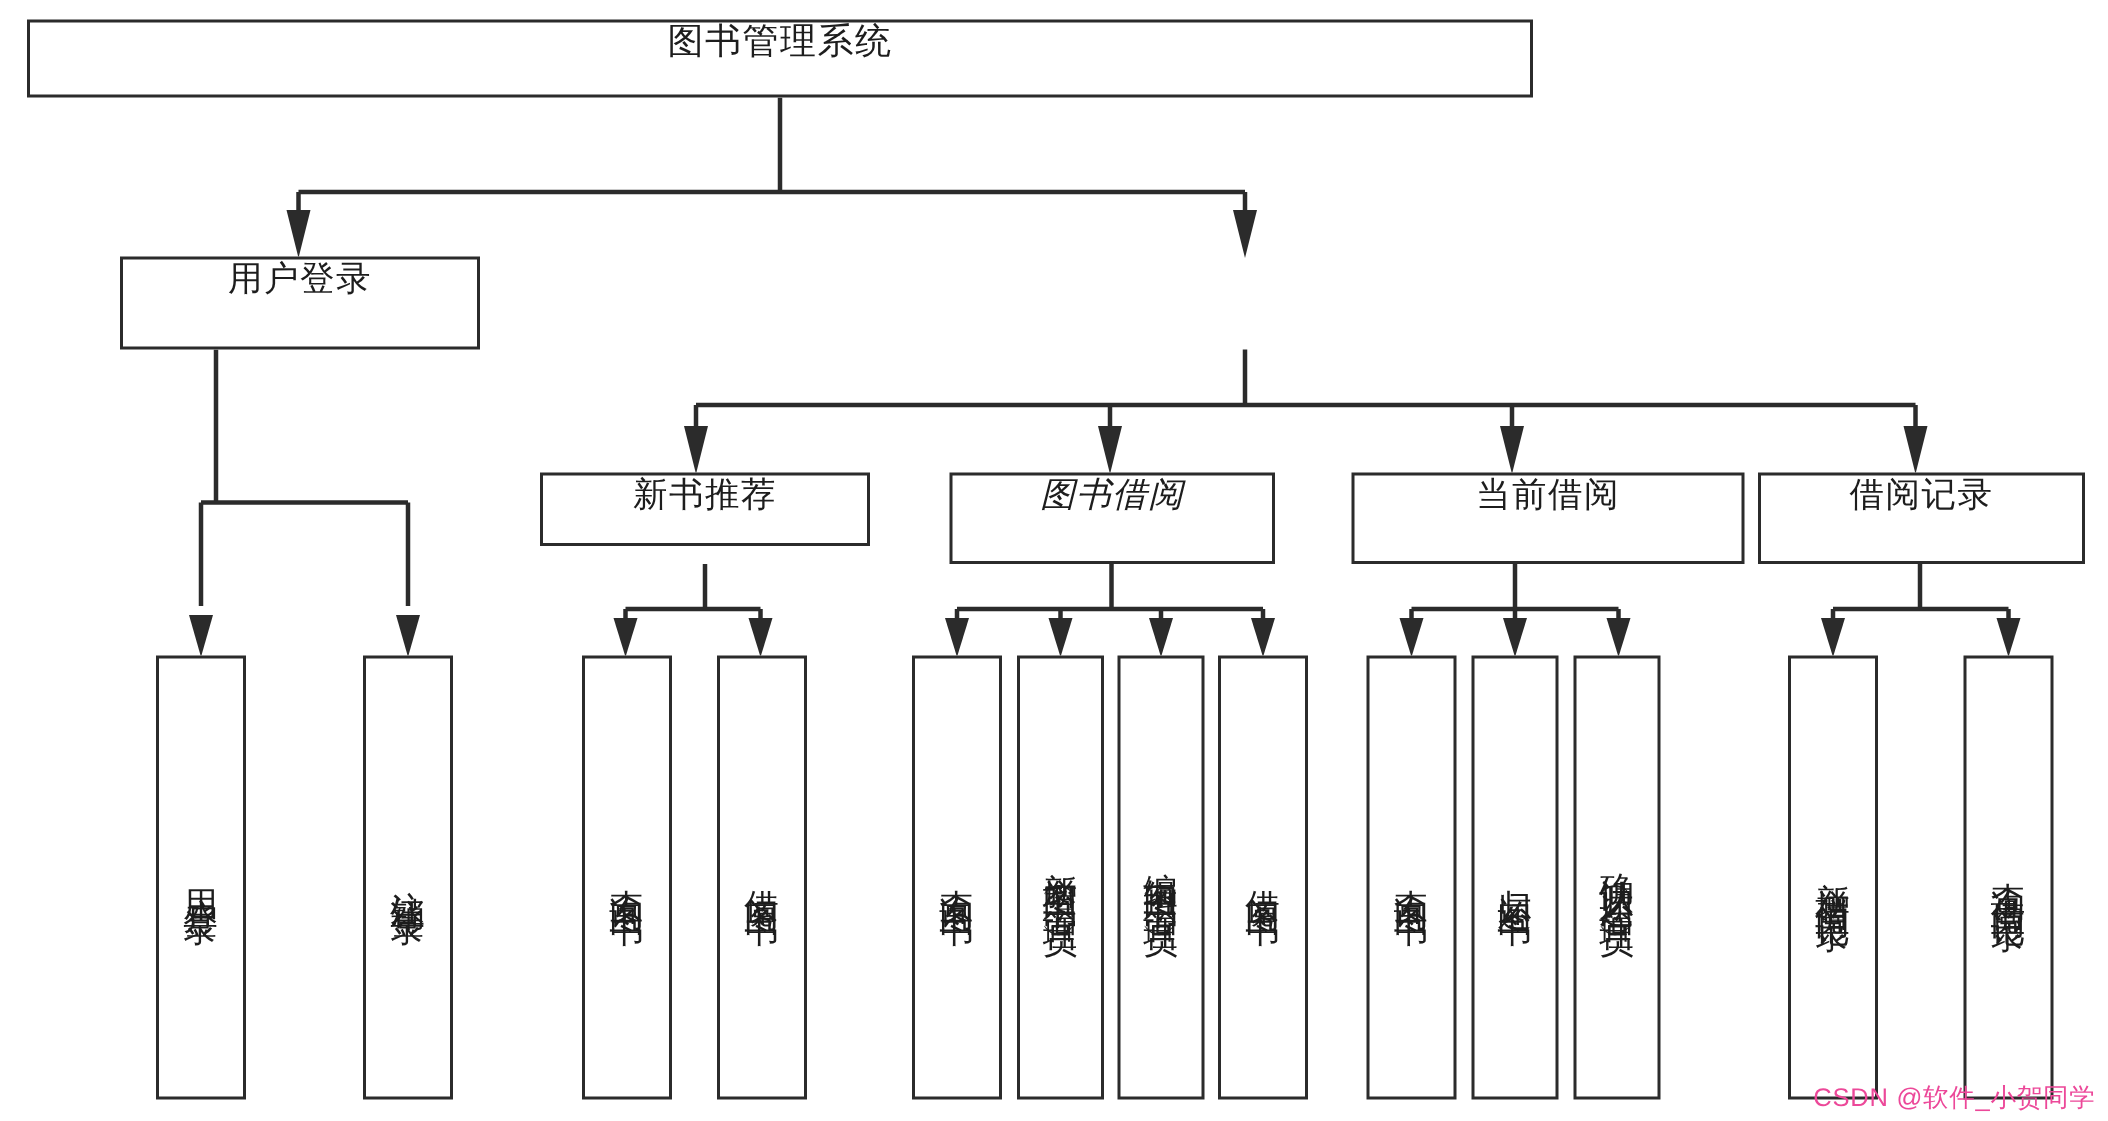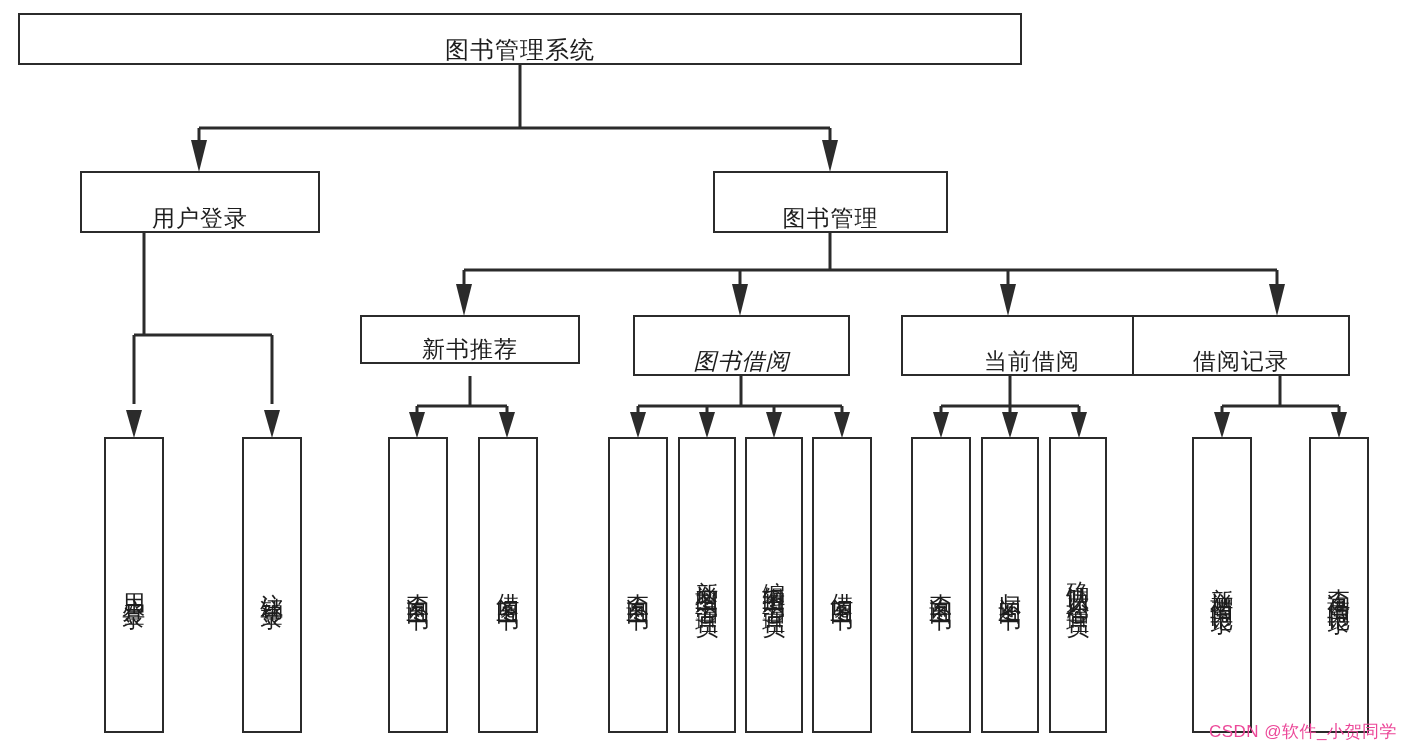--- a/index.html
+++ b/index.html
@@ -18,21 +18,21 @@
     position:absolute;left:0;top:0;
     width:1405px;height:747px;
     pointer-events:none;
   }
   .node{
     position:absolute;
     box-sizing:border-box;
     background:#ffffff;
     border:2px solid #2b2b2b;
     display:flex;
-    align-items:flex-end;
+    align-items:flex-start;
     justify-content:center;
     color:#1d1d1d;
   }
   .node.horiz{
     font-size:23px;
     letter-spacing:1px;
     line-height:1.1;
   }
   .node.root{
     font-size:24px;
@@ -144,34 +144,31 @@
     </g>
   </svg>
 
   <div class="node horiz root" style="left:18px;top:13px;width:1004px;height:52px;">
     <span>图书管理系统</span>
   </div>
 
   <div class="node horiz" style="left:80px;top:171px;width:240px;height:62px;">
     <span>用户登录</span>
   </div>
-  <div class="node horiz" style="left:713px;top:171px;width:235px;height:62px;">
-    <span>图书管理</span>
-  </div>
 
   <div class="node horiz" style="left:360px;top:315px;width:220px;height:49px;">
     <span>新书推荐</span>
   </div>
   <div class="node horiz" style="left:633px;top:315px;width:217px;height:61px;font-style:italic;">
     <span>图书借阅</span>
   </div>
   <div class="node horiz" style="left:901px;top:315px;width:262px;height:61px;">
     <span>当前借阅</span>
   </div>
-  <div class="node horiz" style="left:1132px;top:315px;width:218px;height:61px;">
+  <div class="node horiz" style="left:1172px;top:315px;width:218px;height:61px;">
     <span>借阅记录</span>
   </div>
 
   <div class="node vert" style="left:104px;top:437px;width:60px;height:296px;">
     <span class="vlabel">用户登录</span>
   </div>
   <div class="node vert" style="left:242px;top:437px;width:60px;height:296px;">
     <span class="vlabel">注销登录</span>
   </div>
 

